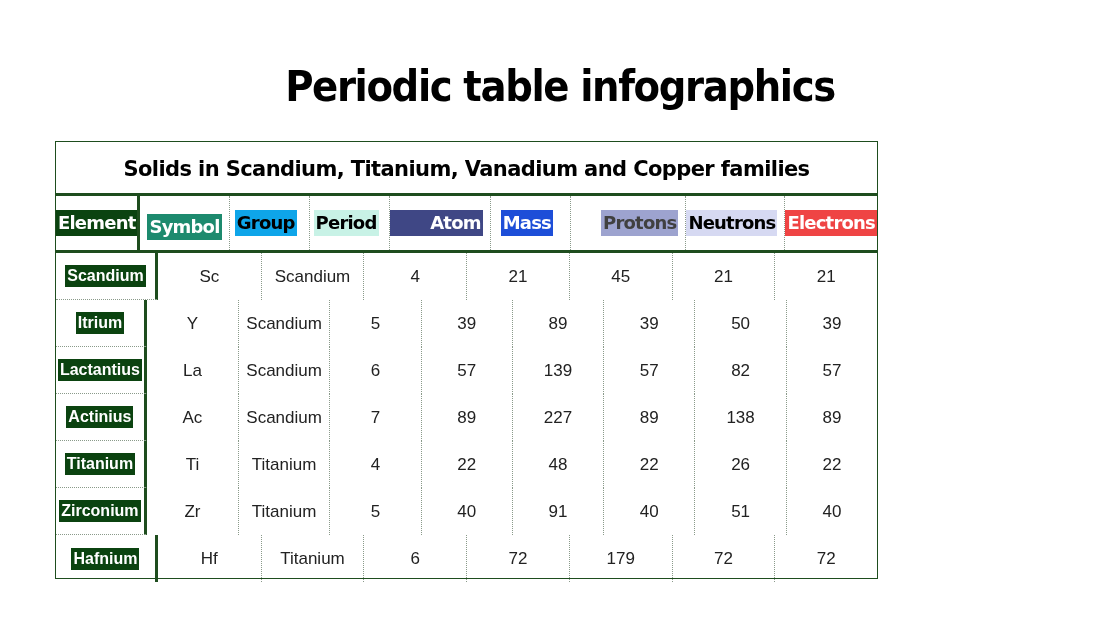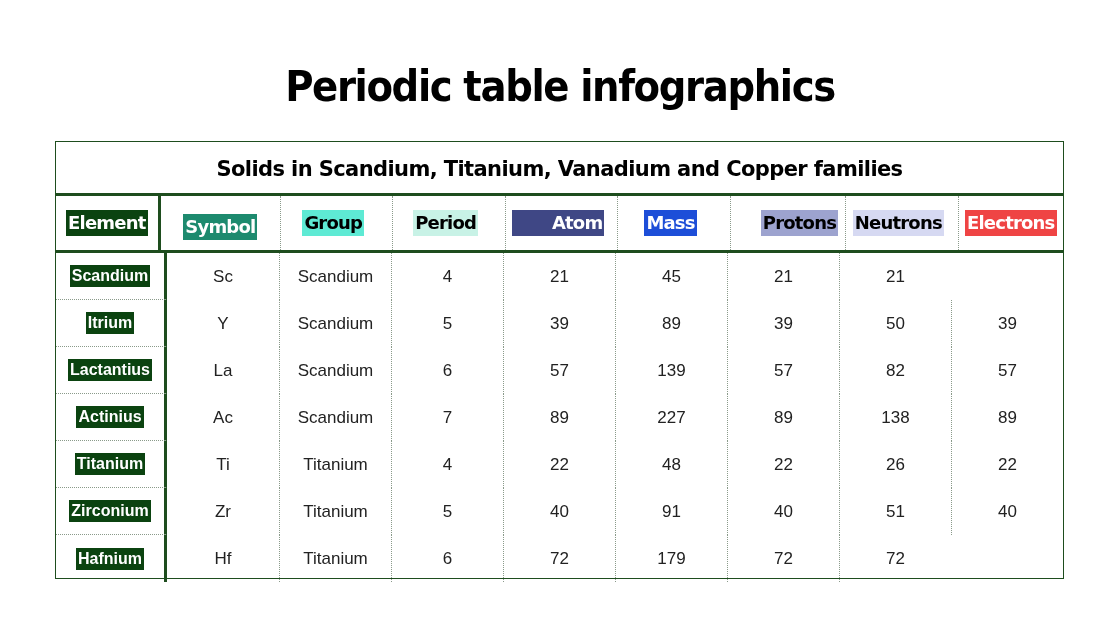--- a/index.html
+++ b/index.html
@@ -1,18 +1,18 @@
 <!DOCTYPE html>
 <html><head>
 <meta charset="utf-8">
 <style>
   html, body { margin:0; padding:0; }
   body { width:1120px; height:630px; background:#ffffff; position:relative; overflow:hidden; font-family:"Liberation Sans", sans-serif; color:#111; }
   .title { position:absolute; left:0; top:62px; width:1120px; text-align:center; font-family:"DejaVu Sans", sans-serif; font-weight:bold; font-size:42px; letter-spacing:-1.5px; color:#000; transform:scaleX(0.92); }
-  .frame { position:absolute; left:55px; top:141px; width:1009px; height:438px; border:1.5px solid #1e4d1e; box-sizing:border-box; }
+  .frame { position:absolute; left:55px; top:141px; width:823px; height:438px; border:1.5px solid #1e4d1e; box-sizing:border-box; }
   .subtitle { position:absolute; left:0; top:0; width:100%; height:54px; line-height:54px; text-align:center; font-family:"DejaVu Sans", sans-serif; font-weight:bold; font-size:21px; letter-spacing:-0.6px; color:#000; border-bottom:3px solid #1e4d1e; box-sizing:border-box; }
   .grid { position:absolute; left:0; top:54px; width:100%; }
   .hdr-row { display:flex; height:57px; border-bottom:3px solid #1e4d1e; box-sizing:border-box;gap:7px; }
   .row { display:flex; height:47px; }
   .cell { width:112px; display:flex; align-items:center; justify-content:center; border-left:1.5px dotted #8a9a8a; box-sizing:border-box; font-size:17px; color:#222; }
   .cell:first-child { border-left:none; width:111px; border-right:3px solid #1e4d1e; }
   .cell:nth-child(2) { border-left:none; }
   .row .cell:first-child { border-bottom:1.5px dotted #8a9a8a; }
   .row:last-child .cell:first-child { border-bottom:none; }
   .hlabel { font-family:"DejaVu Sans", sans-serif; font-weight:bold; font-size:18px; letter-spacing:-0.8px; padding:1px 2px; line-height:24px; }
@@ -27,33 +27,33 @@
   <div class="subtitle">Solids in Scandium, Titanium, Vanadium and Copper families</div>
   <div class="grid" id="grid">
       <div class="hdr-row">
         <div class="cell">
           <span class="hlabel" style="background: rgb(11, 67, 16); color: rgb(255, 255, 255);">Element</span>
         </div>
         <div class="cell">
           <span class="hlabel" style="background: rgb(29, 138, 110); color: rgb(255, 255, 255); margin-top: 8px;">Symbol</span>
         </div>
         <div class="cell">
-          <span class="hlabel" style="background: #5eead4; color: rgb(0, 0, 0); text-align: center;">Group</span>
+          <span class="hlabel" style="background: #0ea5e9; color: rgb(0, 0, 0); text-align: center;">Group</span>
         </div>
         <div class="cell">
           <span class="hlabel" style="background: rgb(200, 242, 230); color: rgb(0, 0, 0);">Period</span>
         </div>
         <div class="cell">
           <span class="hlabel" style="background: rgb(63, 71, 133); color: rgb(255, 255, 255); padding-left: 40px;">Atom</span>
         </div>
         <div class="cell">
           <span class="hlabel" style="background: #1d4ed8; color: rgb(255, 255, 255);">Mass</span>
         </div>
         <div class="cell">
-          <span class="hlabel" style="background: rgb(157, 163, 207); color: #000000; margin-left: 30px;">Protons</span>
+          <span class="hlabel" style="background: rgb(157, 163, 207); color: #404040; margin-left: 30px;">Protons</span>
         </div>
         <div class="cell">
           <span class="hlabel" style="background: rgb(214, 217, 242); color: rgb(0, 0, 0);">Neutrons</span>
         </div>
         <div class="cell">
           <span class="hlabel" style="background: #ef4444; color: rgb(255, 255, 255);">Electrons</span>
         </div>
       </div>
       <div class="row">
         <div class="cell">

